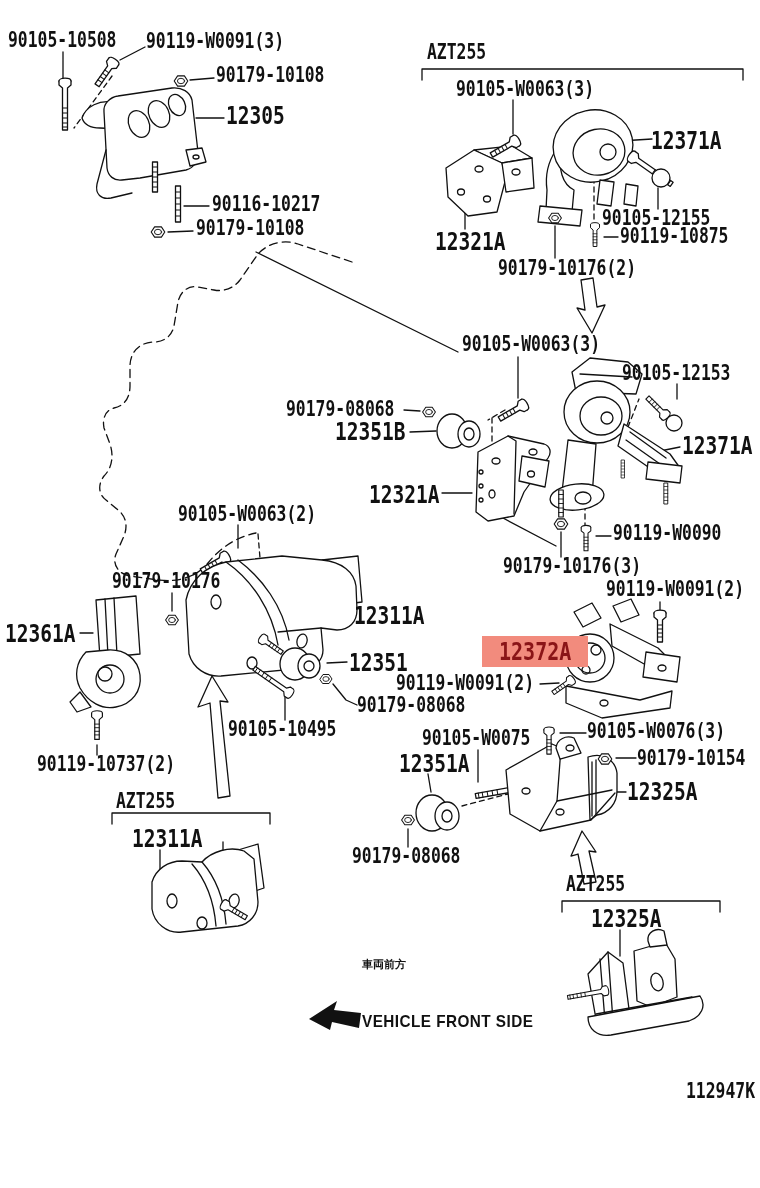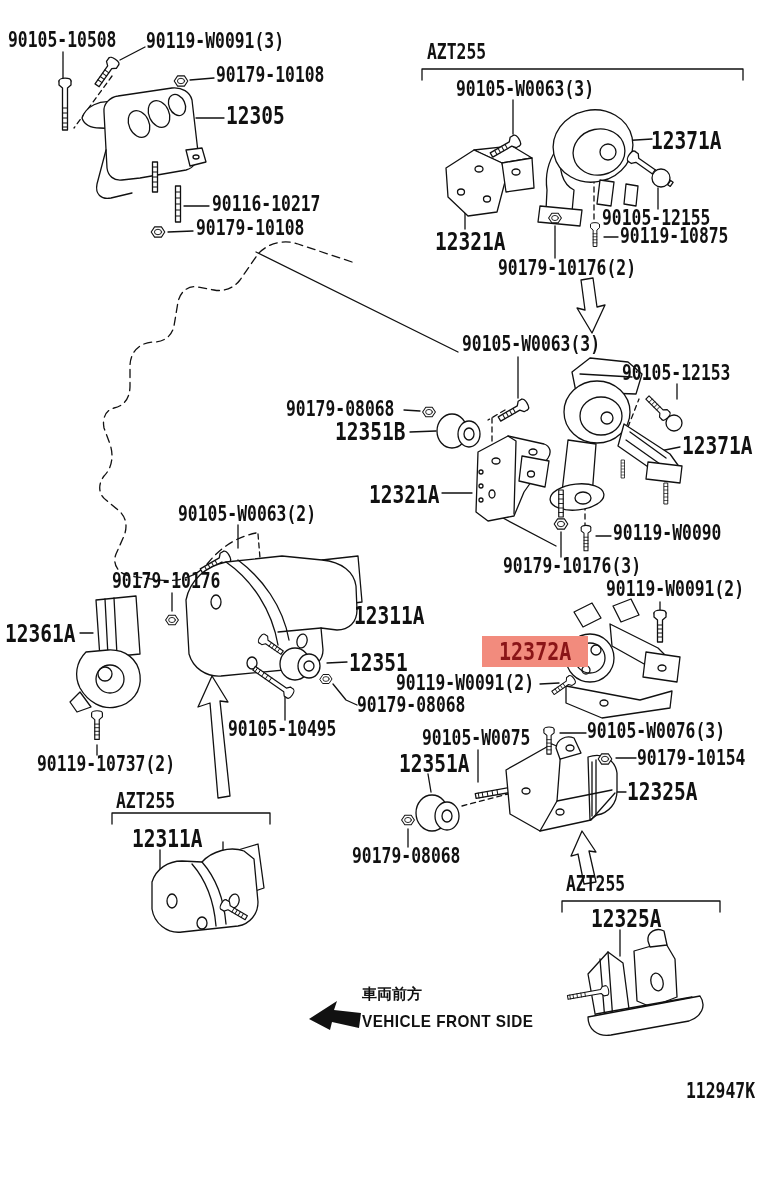--- a/index.html
+++ b/index.html
@@ -7,21 +7,21 @@
        font-family:"DejaVu Sans Mono",monospace;}
   #stage{position:absolute;left:0;top:0;width:760px;height:1188px;overflow:hidden;}
   svg.art{position:absolute;left:0;top:0;}
   .pn{position:absolute;font-weight:bold;font-size:21px;line-height:1;color:#111;
       white-space:nowrap;transform:scaleX(0.78);transform-origin:0 0;}
   .pn.big{font-size:25px;}
   .hl{position:absolute;left:466px;top:636px;width:106px;height:31px;
       background:var(--highlight-bg,#f28b7d);display:flex;align-items:center;justify-content:center;margin-left:16px;}
   .hl .pn{position:static;transform:scaleX(0.8);transform-origin:50% 50%;
           color:var(--highlight-fg,#8a1417);font-size:25px;}
-  .front-jp{position:absolute;left:362px;top:985px;font-size:15px;font-weight:bold;
+  .front-jp{position:absolute;left:362px;top:957px;font-size:11px;font-weight:bold;
             color:#111;font-family:"DejaVu Sans",sans-serif;}
   .front-en{position:absolute;left:362px;top:1012px;font-size:17px;font-weight:bold;color:#111;
             font-family:"Liberation Sans",sans-serif;transform:scaleX(0.9);transform-origin:0 0;
             letter-spacing:0.5px;}
   .footer{position:absolute;left:0;top:1110px;width:760px;height:78px;
           background:var(--footer-bg,#6a6a6a);color:var(--footer-fg,#fff);
           display:flex;align-items:center;justify-content:center;}
   .footer-inner{display:flex;gap:38px;font-family:"Liberation Sans",sans-serif;
                 font-size:31px;transform:scaleX(0.88);white-space:nowrap;}
 </style>

